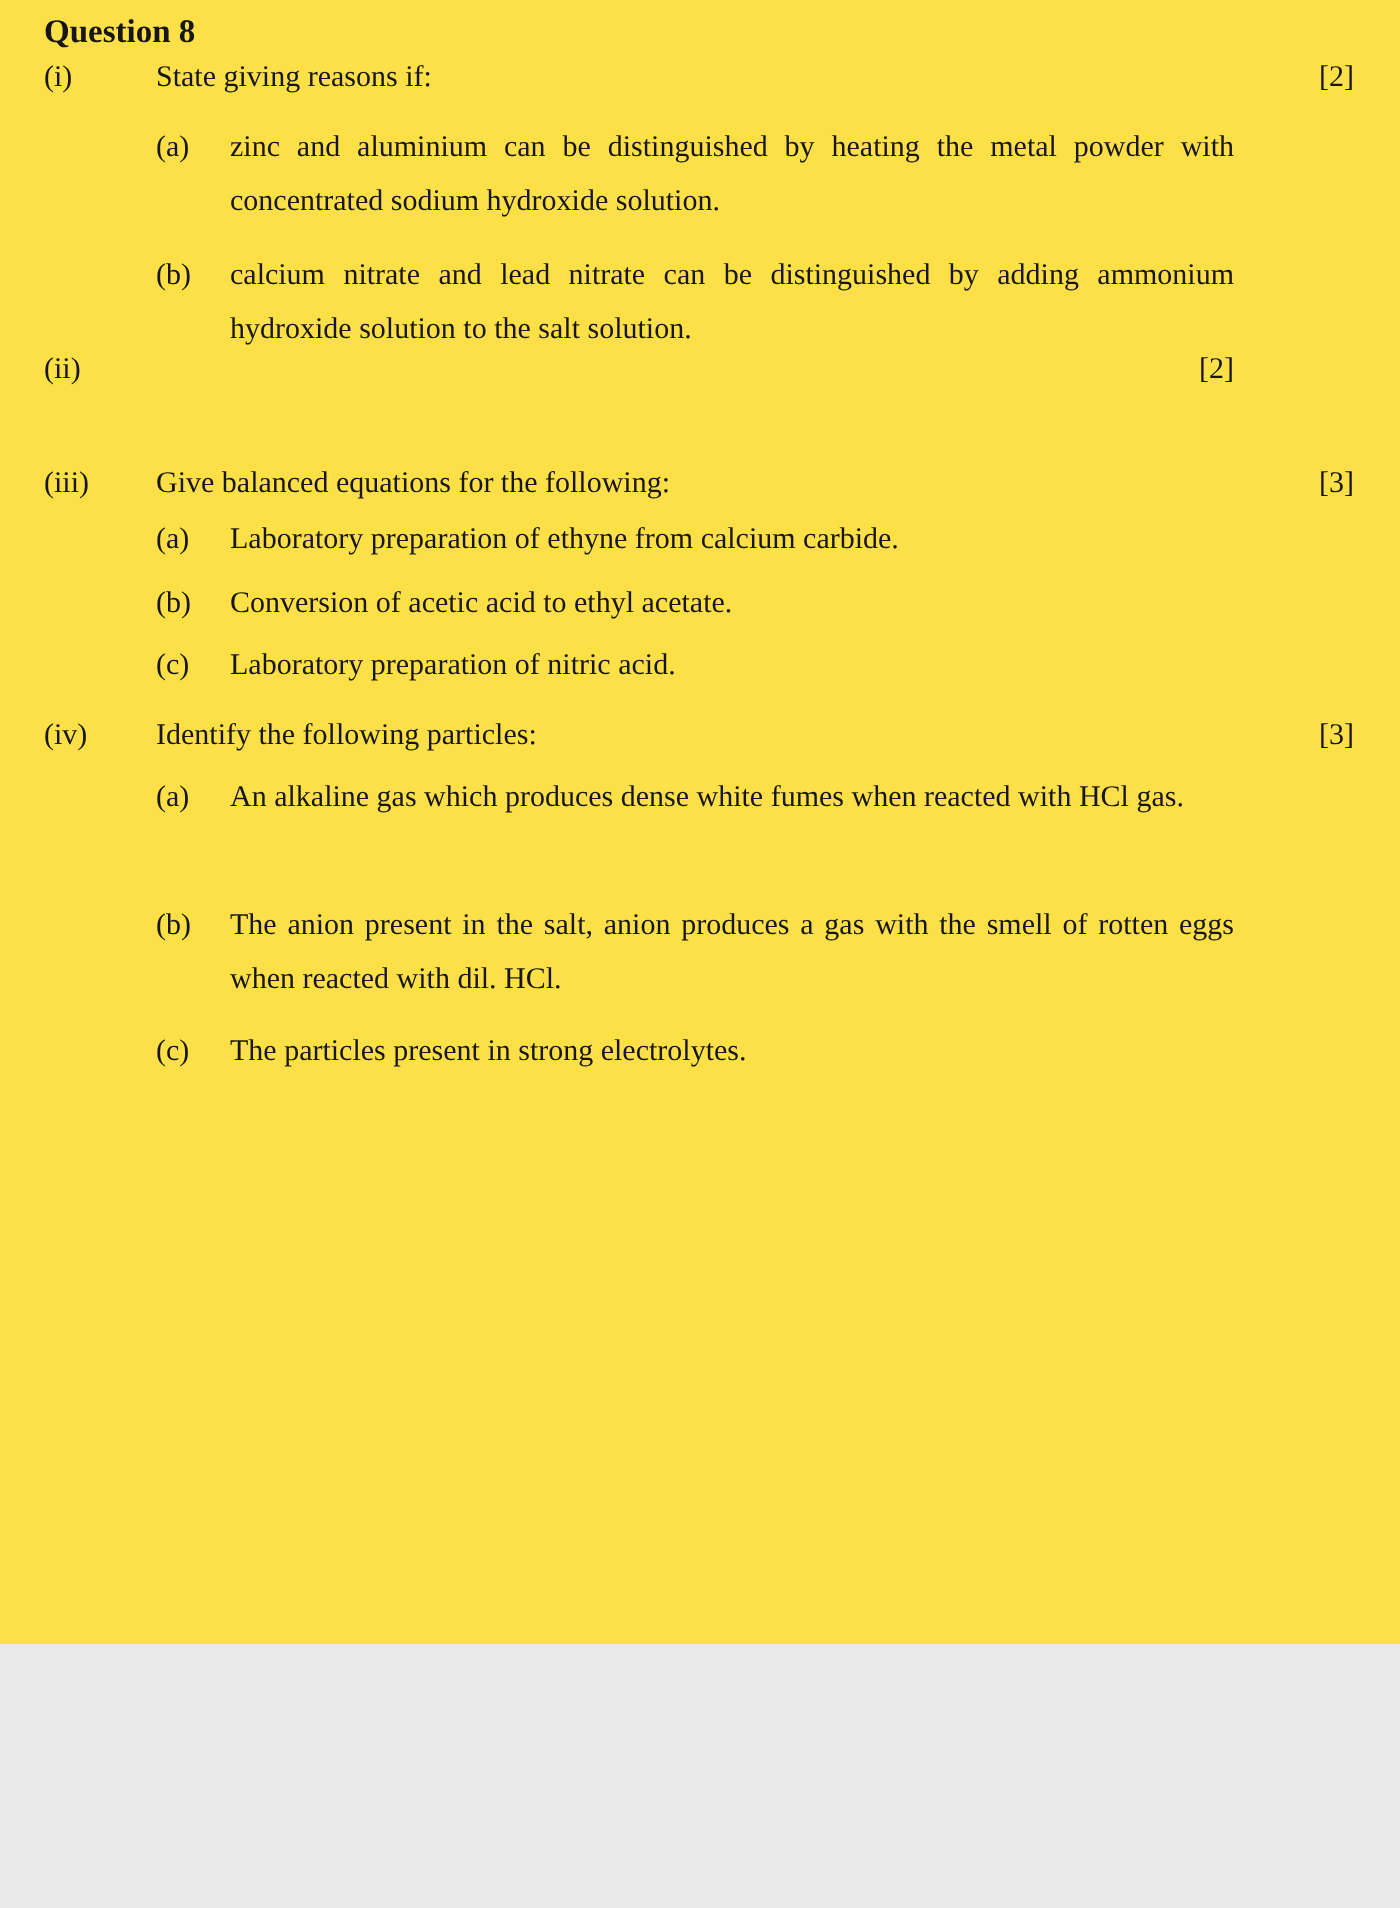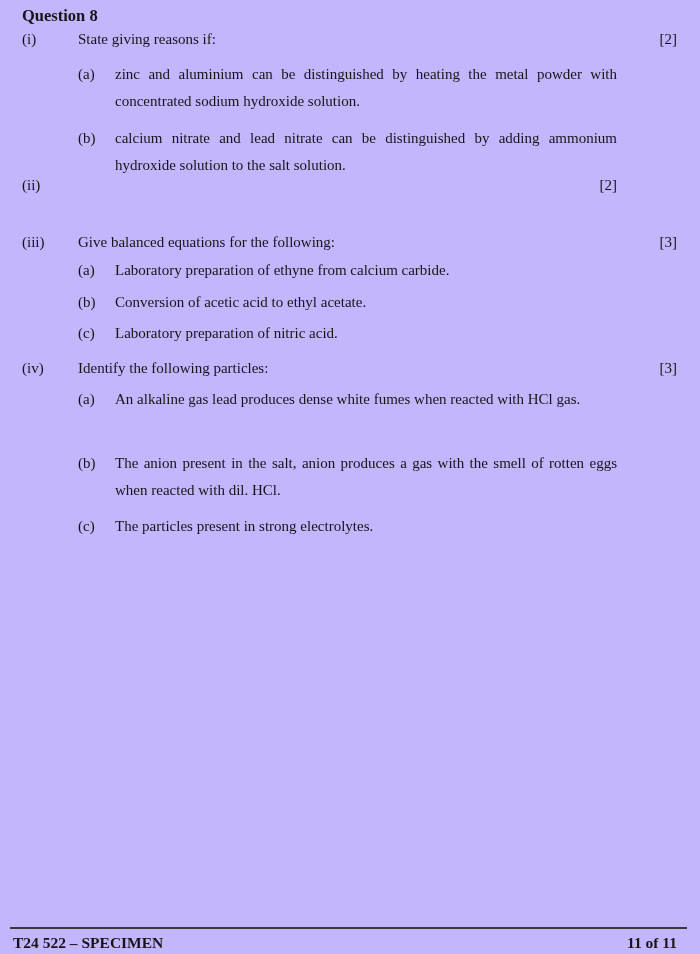--- a/index.html
+++ b/index.html
@@ -1,21 +1,21 @@
 <!DOCTYPE html>
 <html><head>
 <meta charset="utf-8">
 <style>
   html, body { margin: 0; padding: 0; background: #e9e9e9; }
   .page {
     position: relative;
     width: 700px;
-    height: 954px;
+    height: 822px;
     margin: 0 auto;
-    background: #c4b5fd;
+    background: #fde047;
     font-family: "Liberation Serif", serif;
     color: #161616;
     font-size: 15px;
     line-height: 27px;
     overflow: hidden;
   }
   .heading {
     position: absolute;
     left: 22px;
     top: 2px;
@@ -105,21 +105,21 @@
     <span class="stxt">Laboratory preparation of nitric acid.</span>
   </div>
 
   <div class="item" style="top:355px">
     <span class="num">(iv)</span>
     <span class="txt">Identify the following particles:</span>
     <span class="marks">[3]</span>
   </div>
   <div class="sub" style="top:386px">
     <span class="letter">(a)</span>
-    <span class="stxt">An alkaline gas lead produces dense white fumes when reacted with HCl gas.</span>
+    <span class="stxt">An alkaline gas which produces dense white fumes when reacted with HCl gas.</span>
   </div>
   <div class="sub" style="top:450px">
     <span class="letter">(b)</span>
     <span class="stxt">The anion present in the salt, anion produces a gas with the smell of rotten eggs when reacted with dil. HCl.</span>
   </div>
   <div class="sub" style="top:513px">
     <span class="letter">(c)</span>
     <span class="stxt">The particles present in strong electrolytes.</span>
   </div>
 

